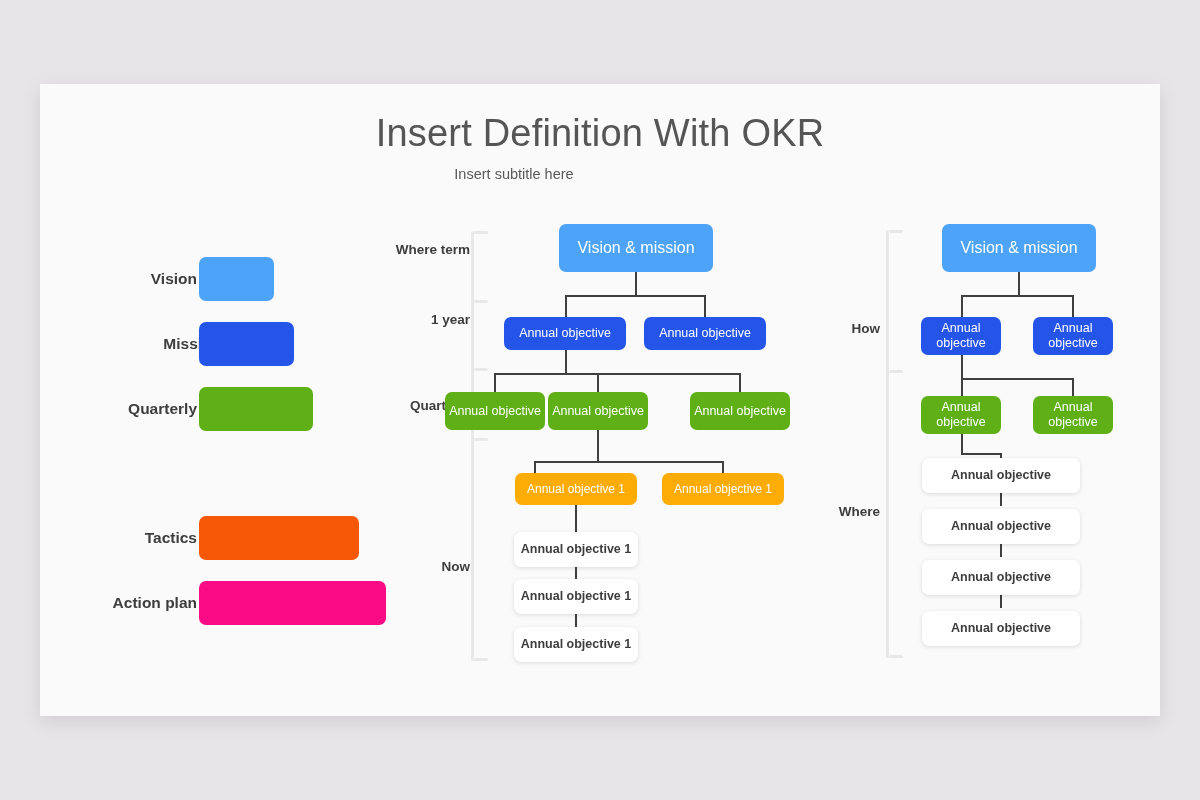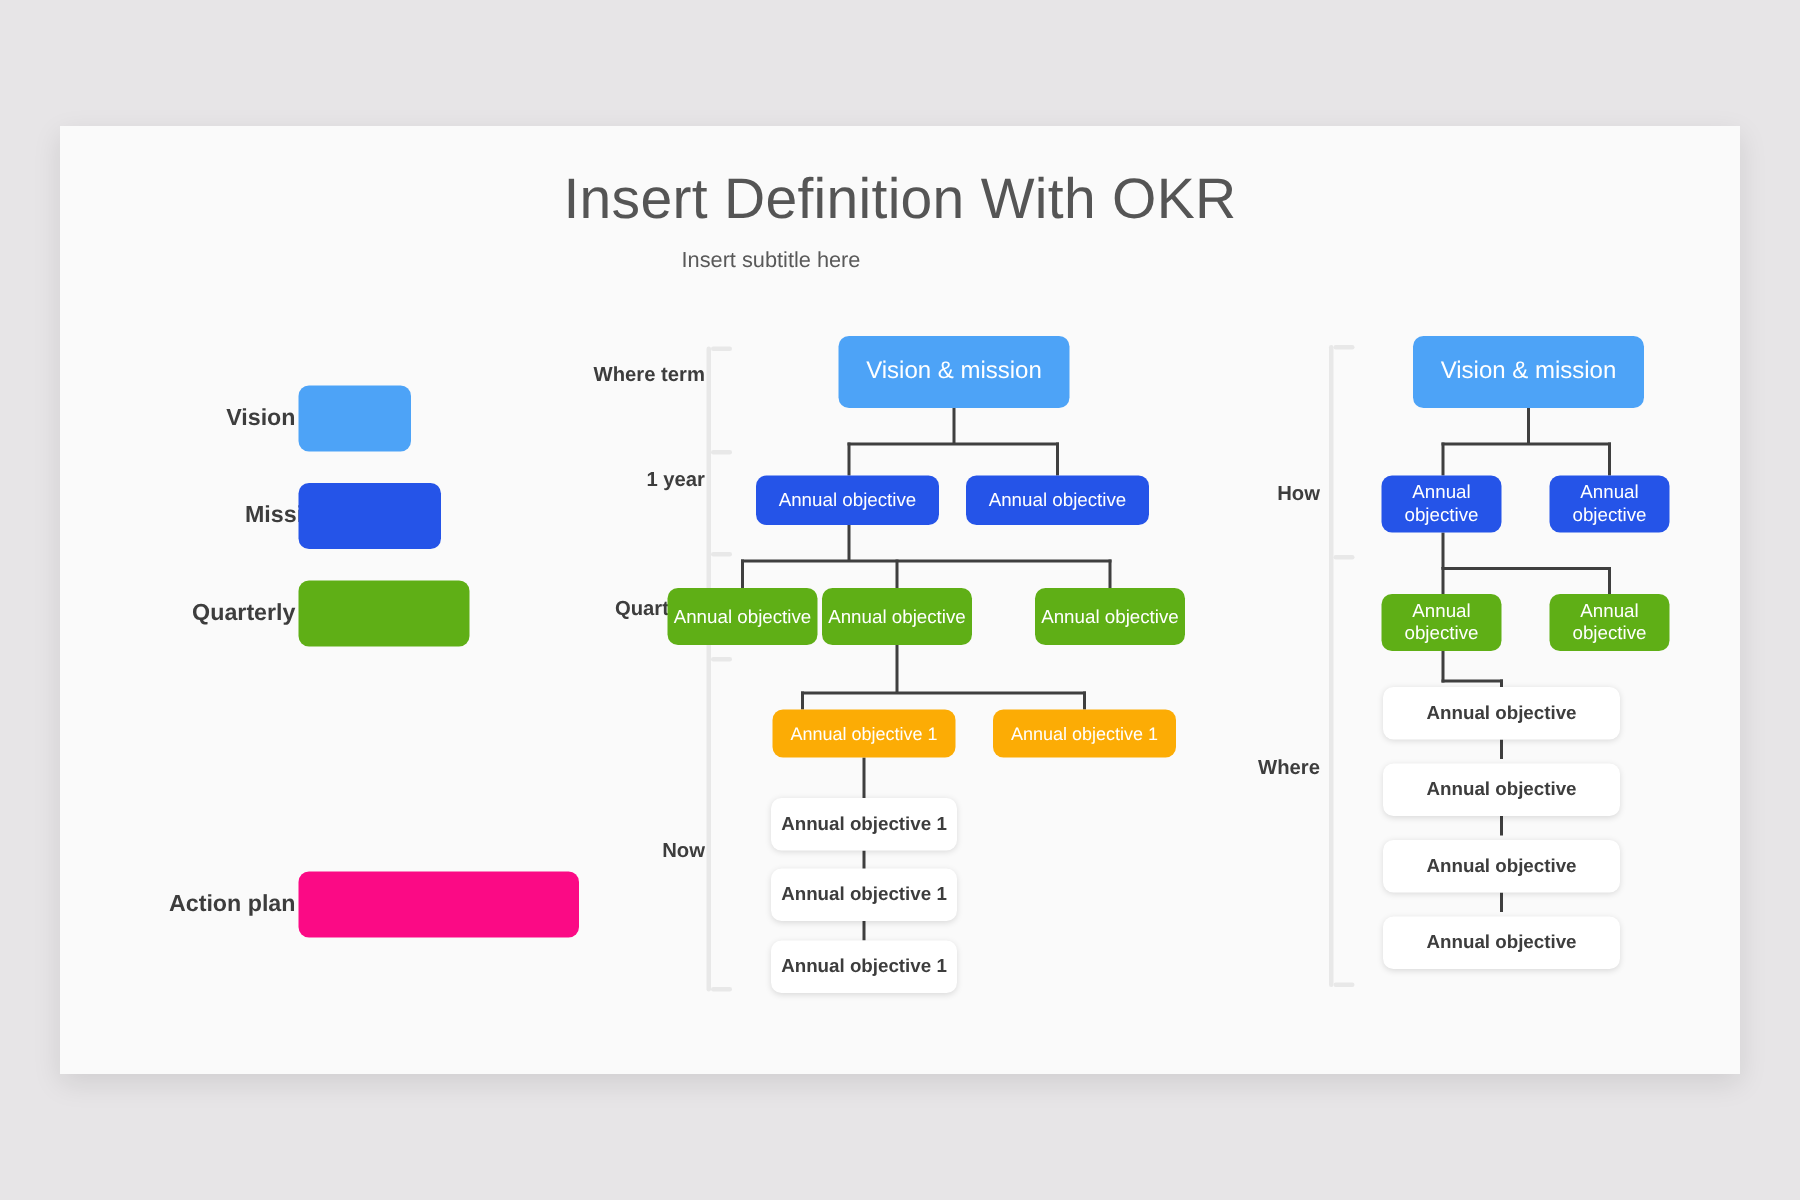--- a/index.html
+++ b/index.html
@@ -151,20 +151,24 @@
       <div class="legend-label">Mission</div>
       <div class="legend-bar" style="width:95px;background:#2554e8;"></div>
     </div>
 
     <div class="legend-row" style="top:303px;">
       <div class="legend-label">Quarterly</div>
       <div class="legend-bar" style="width:114px;background:#5faf16;"></div>
     </div>
 
 
+    <div class="legend-row" style="top:432px;">
+      <div class="legend-label">Tactics</div>
+      <div class="legend-bar" style="width:160px;background:#f65808;"></div>
+    </div>
 
     <div class="legend-row" style="top:497px;">
       <div class="legend-label">Action plan</div>
       <div class="legend-bar" style="width:187px;background:#fb0a85;"></div>
     </div>
 
   </div>
 
   <div class="stage-label" style="left:315px; top:158px; width:115px;">Where term</div>
   <div class="stage-label" style="left:315px; top:228px; width:115px;">1 year</div>

